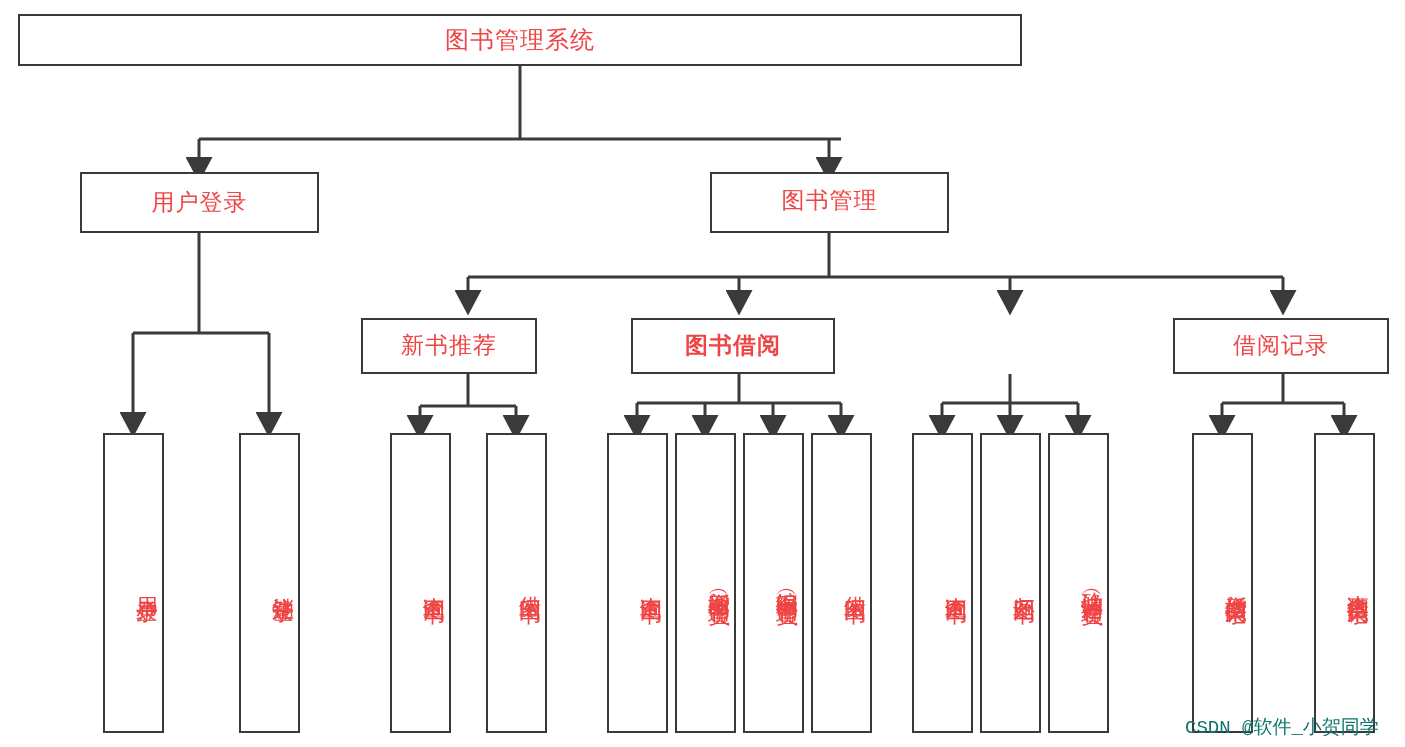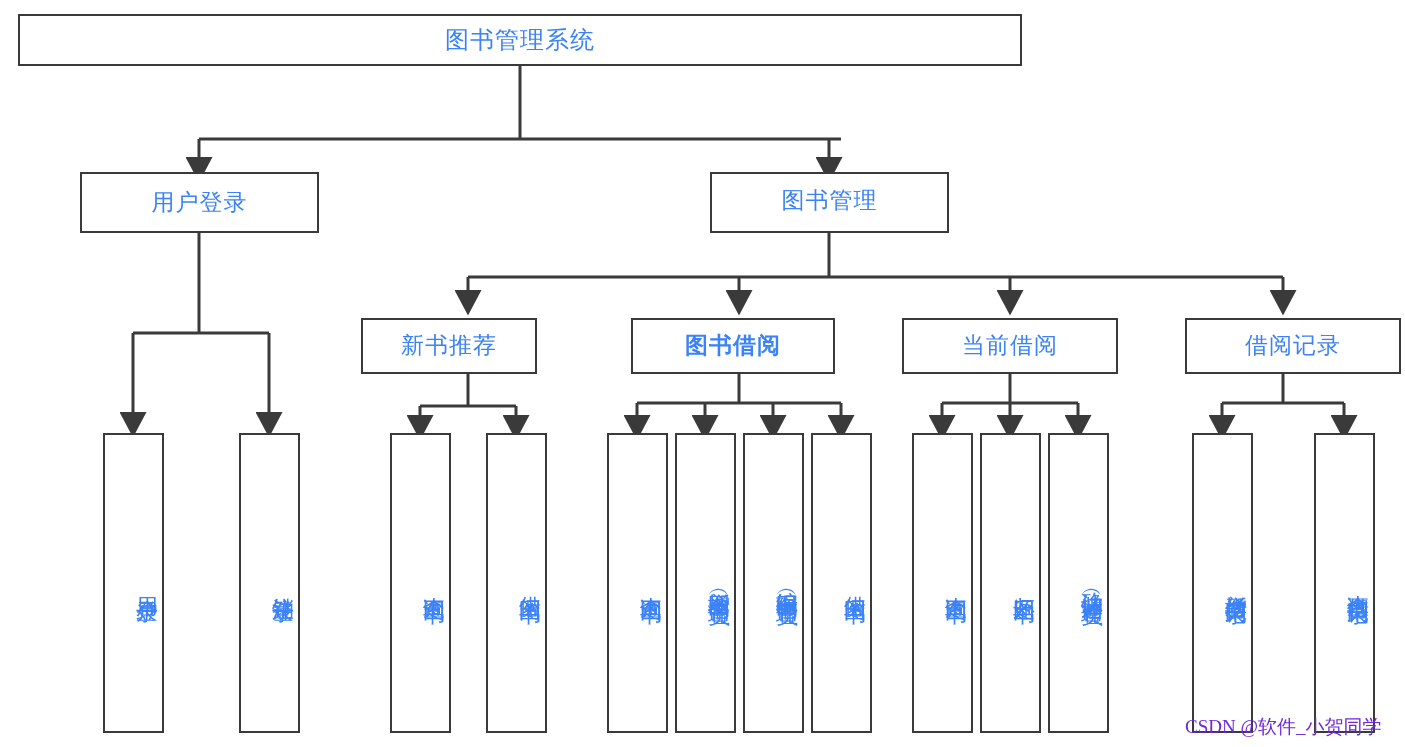--- a/index.html
+++ b/index.html
@@ -27,21 +27,21 @@
     pointer-events: none;
   }
   .node {
     position: absolute;
     box-sizing: border-box;
     border: 2px solid #3a3a3a;
     background: #ffffff;
     display: flex;
     align-items: center;
     justify-content: center;
-    color: #3b82f6;
+    color: #ef4444;
   }
   .node.h {
     font-size: 23px;
     letter-spacing: 1px;
     line-height: 1.2;
     white-space: nowrap;
   }
   .node.root {
     font-size: 24px;
   }
@@ -59,23 +59,23 @@
   .node.v > span {
     display: block;
     writing-mode: vertical-rl;
     text-orientation: upright;
   }
   .watermark {
     position: absolute;
     left: 1185px;
     top: 714px;
     font-size: 19px;
-    color: #6d28d9;
+    color: #0f766e;
     white-space: nowrap;
-    font-family: Liberation Serif, serif;
+    font-family: Liberation Mono, monospace;
   }
 </style>
 </head>
 <body>
 
 <div id="canvas">
 
   <svg class="wires" viewBox="0 0 1405 747" xmlns="http://www.w3.org/2000/svg">
     <defs>
       <marker id="arrow" markerWidth="9" markerHeight="9" refX="1" refY="4.5" orient="auto" markerUnits="strokeWidth">
@@ -136,24 +136,21 @@
   <div class="node h" style="left:710px; top:172px; width:239px; height:61px;font-family:Liberation Mono, monospace;">
     <span>图书管理</span>
   </div>
 
   <div class="node h" style="left:361px; top:318px; width:176px; height:56px;">
     <span>新书推荐</span>
   </div>
   <div class="node h" style="left:631px; top:318px; width:204px; height:56px;font-weight:bold;">
     <span>图书借阅</span>
   </div>
-  <div class="node h" style="left:902px; top:318px; width:216px; height:56px;">
-    <span>当前借阅</span>
-  </div>
-  <div class="node h" style="left:1173px; top:318px; width:216px; height:56px;margin-left:12px;">
+  <div class="node h" style="left:1173px; top:318px; width:216px; height:56px;">
     <span>借阅记录</span>
   </div>
 
   <div class="node v" style="left:103px; top:433px; width:61px; height:300px;">
     <span>用户登录</span>
   </div>
   <div class="node v" style="left:239px; top:433px; width:61px; height:300px;">
     <span>注销登录</span>
   </div>
 

